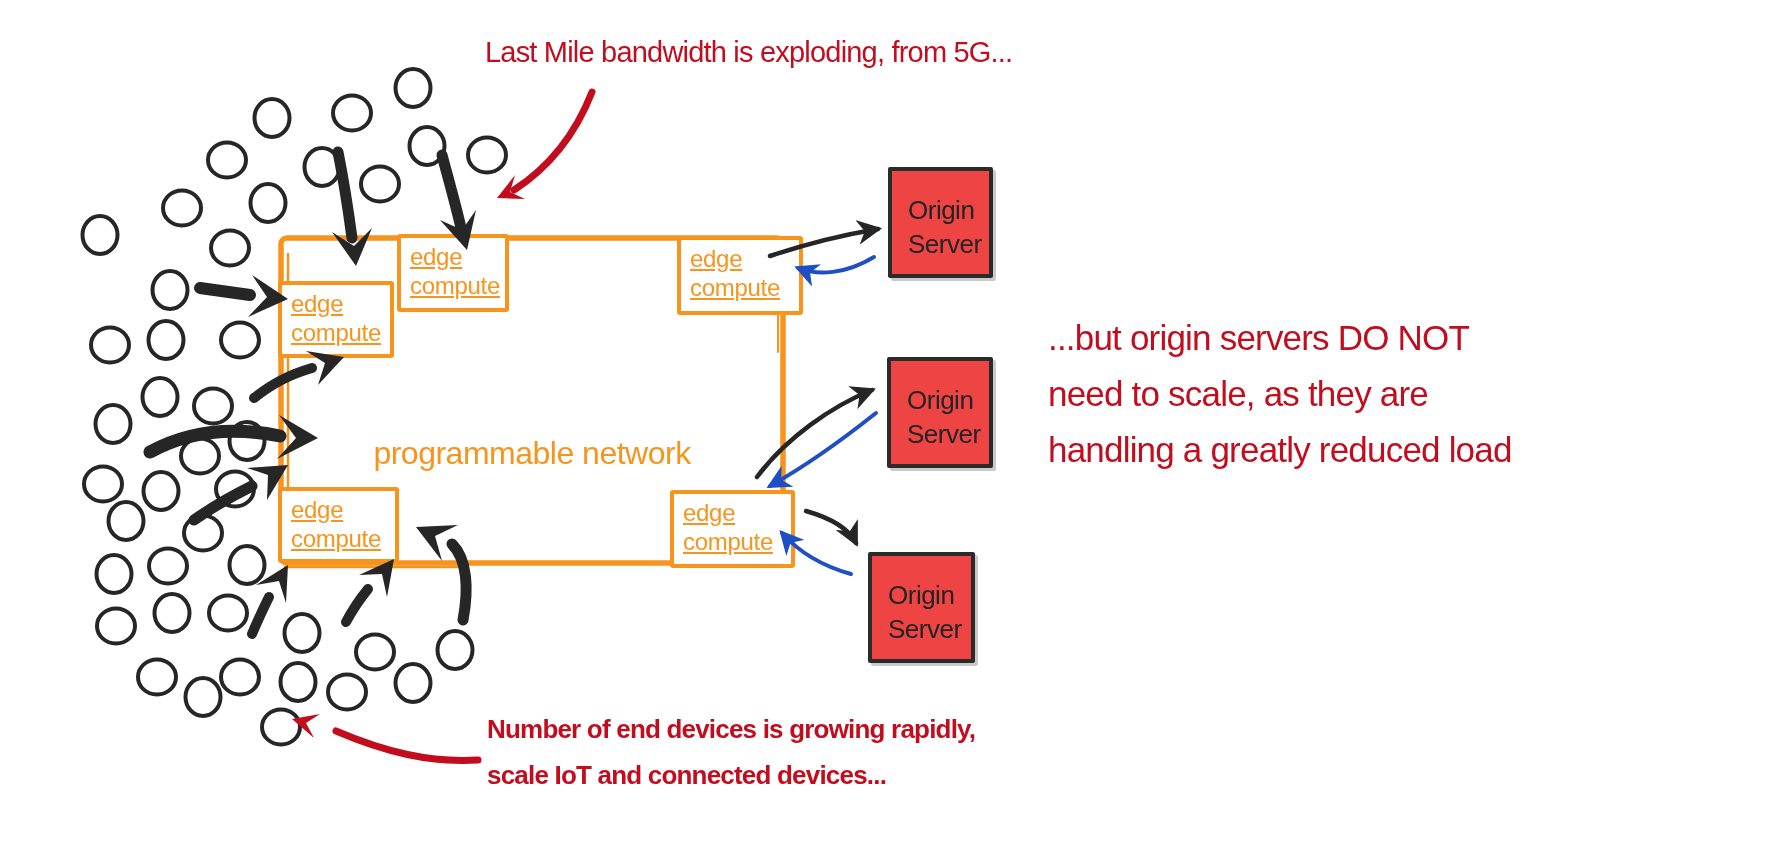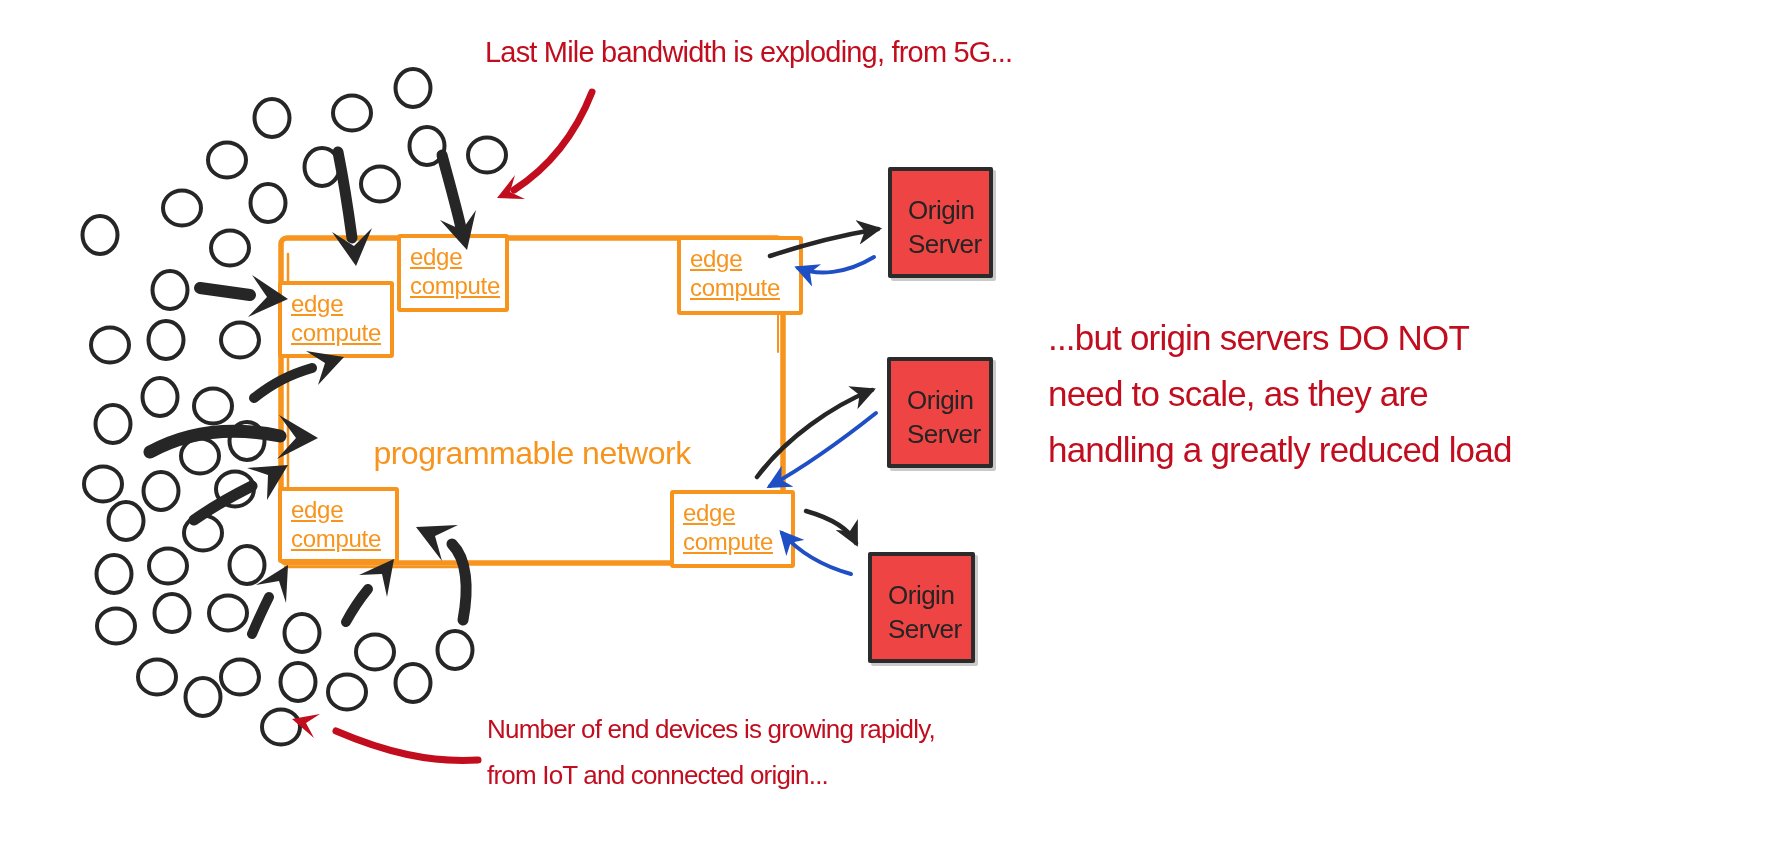--- a/index.html
+++ b/index.html
@@ -26,21 +26,21 @@
     color:#242424;font-size:26px;line-height:1.32;padding:22px 0 0 16px;
     box-shadow:3px 3px 0 rgba(43,43,43,0.25);letter-spacing:-0.5px;
   }
   .net-label{
     position:absolute;left:352px;top:403px;width:360px;text-align:center;
     color:var(--orange);font-size:32px;font-weight:500;letter-spacing:-0.5px;margin-top:32px;
   }
   .note{position:absolute;color:var(--red);letter-spacing:-0.8px;}
   .top-note{left:485px;top:36px;font-size:29px;}
   .right-note{left:1048px;top:290px;font-size:35px;line-height:56px;margin-top:20px;}
-  .bottom-note{left:487px;top:706px;font-size:26px;line-height:46px;}
+  .bottom-note{left:487px;top:706px;font-size:26px;line-height:46px;font-weight:bold;}
   .ink-shaft{fill:none;stroke:var(--ink);stroke-linecap:round;}
   .ink-head{fill:var(--ink);}
   .red-shaft{fill:none;stroke:var(--red);stroke-linecap:round;stroke-width:7px;}
   .red-head{fill:var(--red);}
   .thin-black{fill:none;stroke:var(--ink);stroke-width:4.5px;stroke-linecap:round;}
   .thin-blue{fill:none;stroke:var(--blue);stroke-width:4px;stroke-linecap:round;}
   .sketch{fill:none;stroke:var(--orange);stroke-linecap:round;}
 </style>
 </head>
 <body>
@@ -206,16 +206,16 @@
   <div class="note top-note">Last Mile bandwidth is exploding, from 5G...</div>
 
   <div class="note right-note">
     <div>...but origin servers DO NOT</div>
     <div>need to scale, as they are</div>
     <div>handling a greatly reduced load</div>
   </div>
 
   <div class="note bottom-note">
     <div>Number of end devices is growing rapidly,</div>
-    <div>from IoT and connected origin...</div>
+    <div>scale IoT and connected devices...</div>
   </div>
 
 </div>
 
 </body></html>

